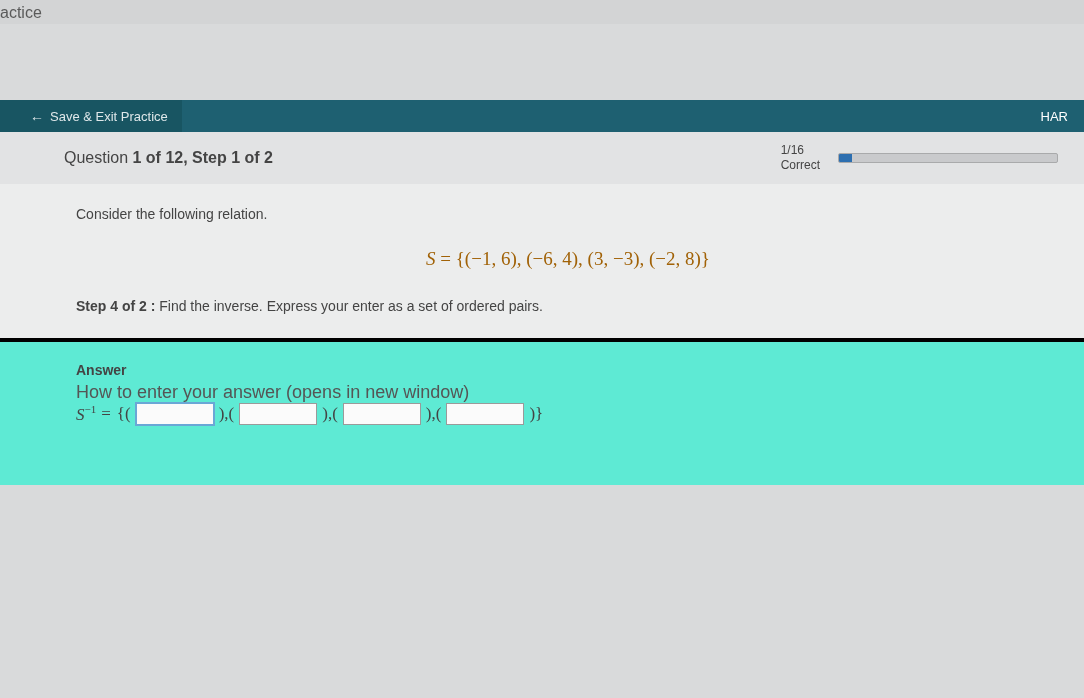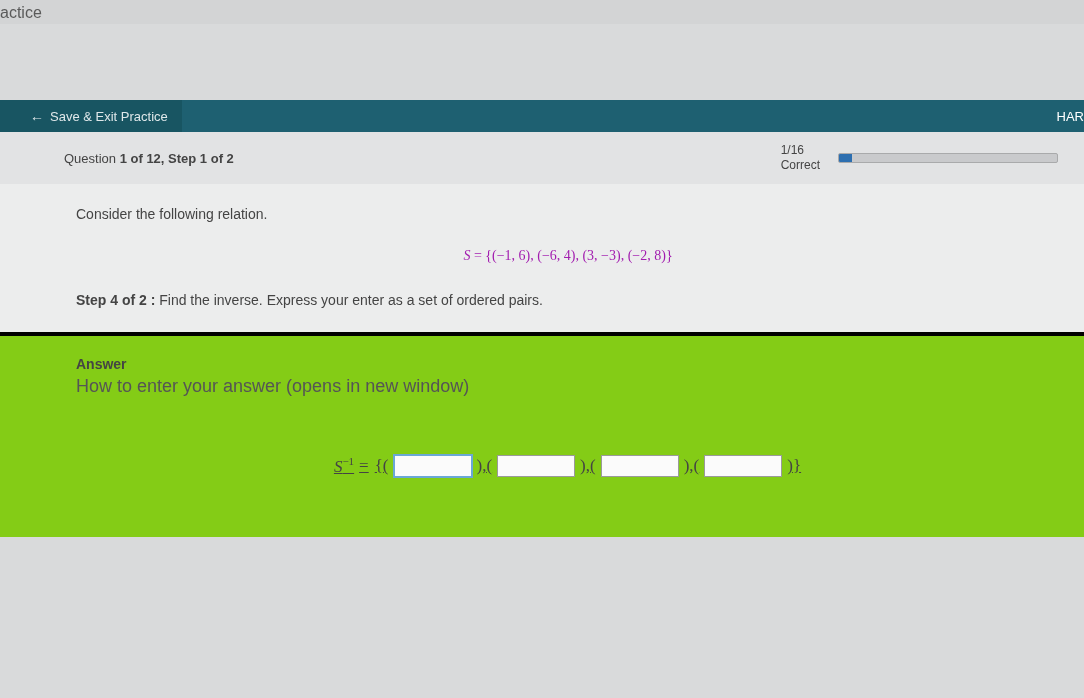--- a/index.html
+++ b/index.html
@@ -37,34 +37,34 @@
   .save-exit .arrow { font-size: 14px; }
   .lesson-title {
     display: flex;
     align-items: center;
     padding: 0 14px;
   }
   .har {
     margin-left: auto;
     display: flex;
     align-items: center;
-    padding: 0 0 0 12px;
+    padding: 0 16px 0 12px;
     color: #fff;
     font-weight: 500;
   }
   .question-row {
     display: flex;
     align-items: center;
     background: #e2e3e4;
     border-bottom: 1px solid #bфbfbf;
     height: 52px;
     padding: 0 22px 0 64px;
   }
   .q-label {
-    font-size: 13px;
+    font-size: 16px;
     color: #444;
   }
   .q-label b { font-weight: 600; }
   .score-block {
     margin-left: auto;
     text-align: left;
     font-size: 12px;
     color: #444;
     line-height: 1.25;
     padding-right: 18px;
@@ -87,44 +87,41 @@
     background: #eceded;
     padding: 22px 24px 24px 76px;
     border-bottom: 4px solid #000000;
     font-size: 14px;
     color: #444;
   }
   .relation {
     text-align: center;
     font-family: "Times New Roman", serif;
     font-style: italic;
-    font-size: 14px;
-    color: #a21caf;
+    font-size: 19px;
+    color: #a16207;
     margin: 26px 0 28px 0;
   }
   .relation .upright { font-style: normal; }
   .step-line b { font-weight: 600; }
   .answer-block {
-    background: #84cc16;
+    background: #5eead4;
     padding: 20px 24px 60px 76px;
     font-size: 14px;
     color: #444;
   }
   .answer-title { font-weight: 600; margin-bottom: 4px; }
   .answer-hint { font-size: 18px; color: #555; }
   .formula-row {
     display: flex;
     align-items: center;
-    justify-content: center;
-    margin-top: 58px;
     font-family: "Times New Roman", serif;
     font-size: 17px;
     color: #444;
     gap: 4px;
-    text-decoration: underline;
   }
   .formula-row .lhs { font-style: italic; }
   .formula-row sup { font-size: 11px; vertical-align: super; font-style: normal;}
   .pair-input {
     width: 78px;
     height: 22px;
     border: 1px solid #9a9a9a;
     background: #fbfbfb;
     font-size: 13px;
     padding: 0 4px;

